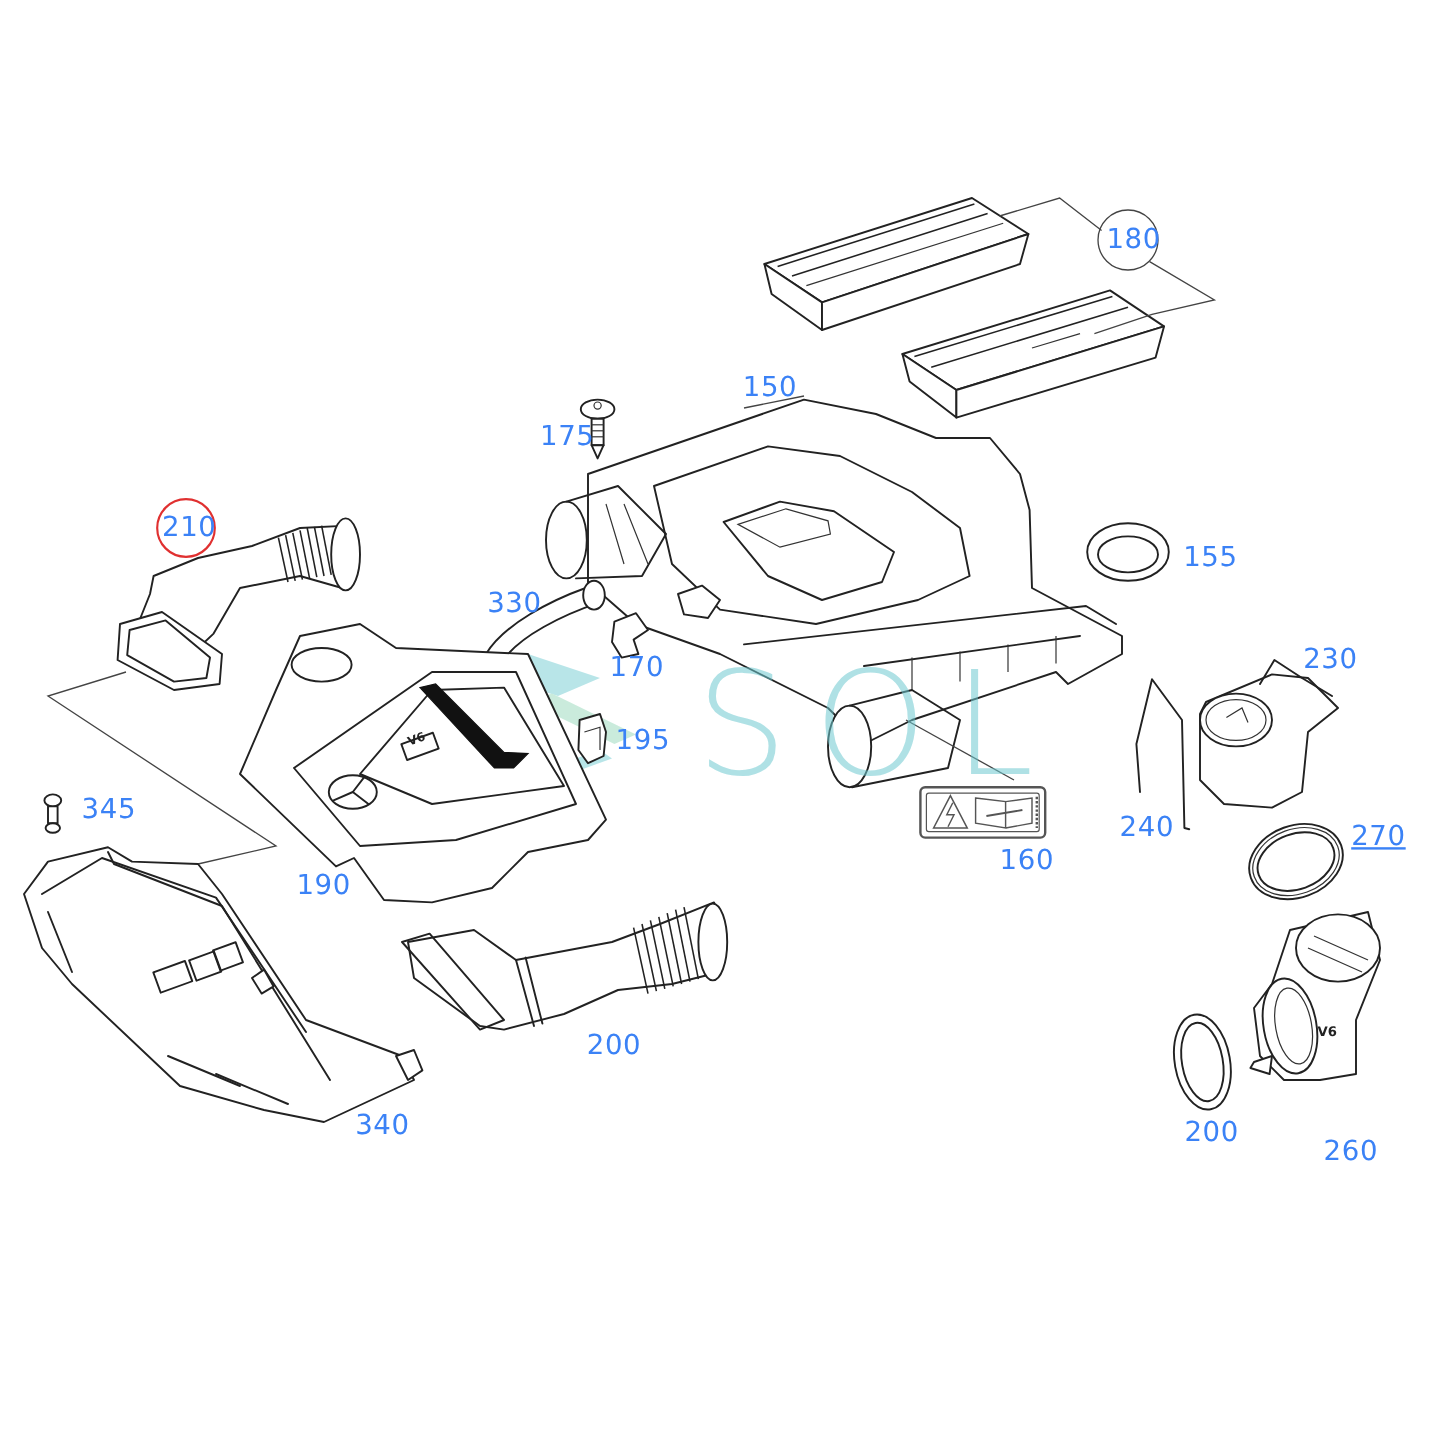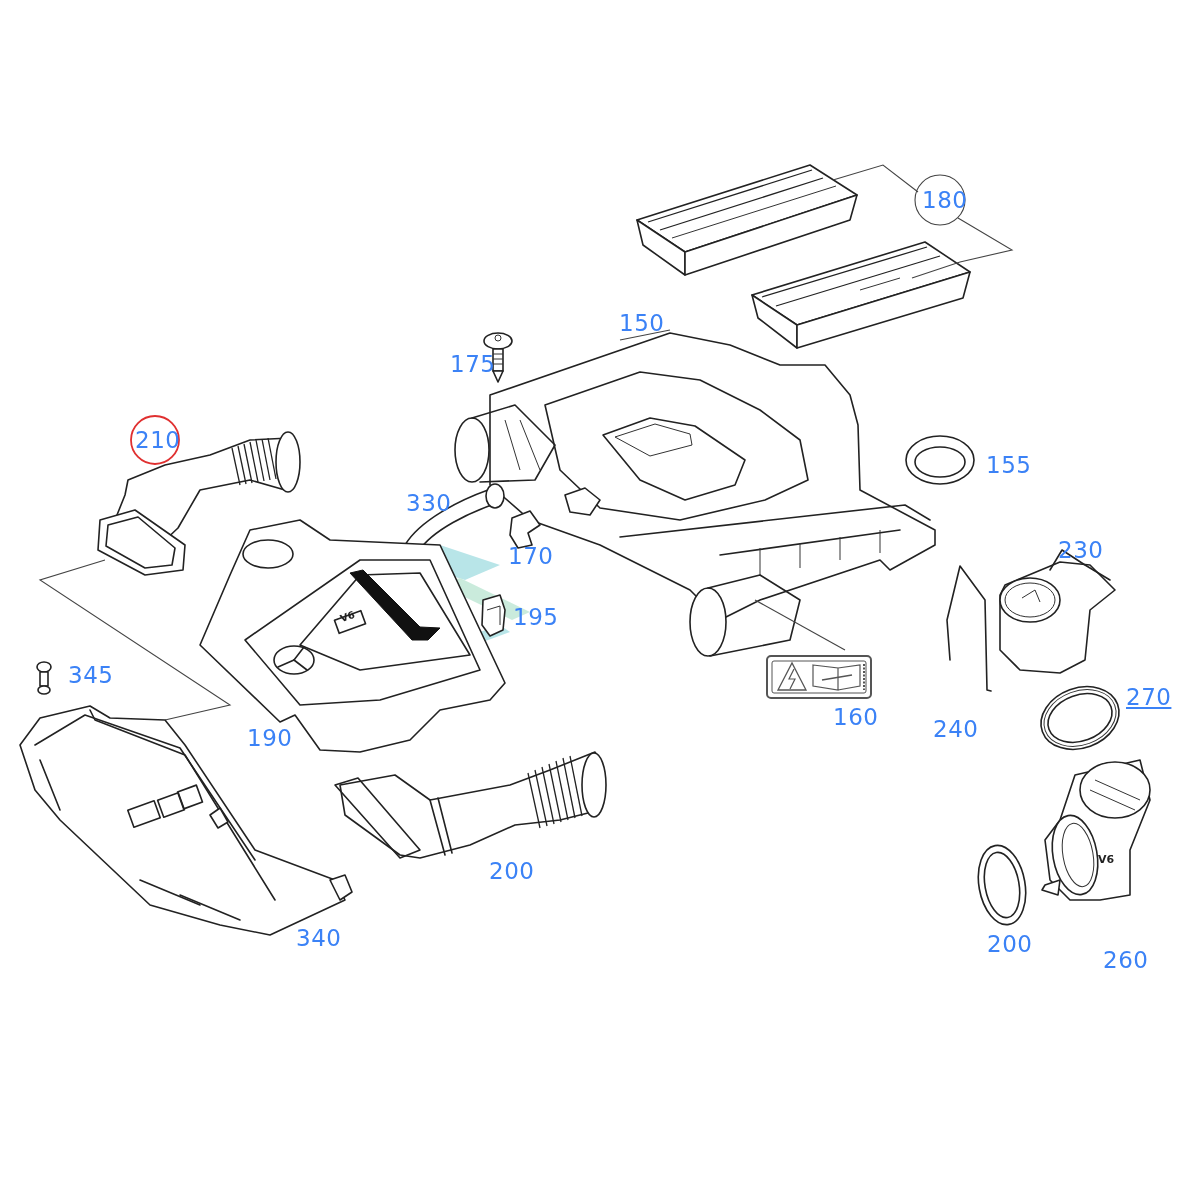--- a/index.html
+++ b/index.html
@@ -218,33 +218,34 @@
     </g>
 
     <g>
       <ellipse class="fill" cx="1002" cy="885" rx="23" ry="40" transform="rotate(-10 1002 885)"></ellipse>
       <ellipse class="ln" cx="1002" cy="885" rx="17" ry="33" transform="rotate(-10 1002 885)"></ellipse>
     </g>
 
     <circle cx="155" cy="440" r="24" fill="none" stroke="#e03030" stroke-width="1.8"></circle>
   </svg>
 
+  <div class="wm-text" style="left:580px; top:545px;">SOL</div>
 
   <div class="label" style="left:619px; top:312px;">150</div>
   <div class="label" style="left:986px; top:454px;">155</div>
   <div class="label" style="left:789px; top:706px;margin-left:44px;">160</div>
   <div class="label" style="left:508px; top:545px;">170</div>
   <div class="label" style="left:450px; top:353px;">175</div>
   <div class="label" style="left:922px; top:189px;">180</div>
   <div class="label" style="left:247px; top:727px;text-align:center;">190</div>
   <div class="label" style="left:513px; top:606px;">195</div>
   <div class="label" style="left:489px; top:860px;">200</div>
   <div class="label" style="left:135px; top:429px;">210</div>
-  <div class="label" style="left:1058px; top:539px;">230</div>
-  <div class="label" style="left:933px; top:679px;margin-top:39px;">240</div>
+  <div class="label" style="left:1086px; top:539px;">230</div>
+  <div class="label" style="left:933px; top:679px;">240</div>
   <div class="label" style="left:1103px; top:909px;margin-top:40px;">260</div>
   <div class="label" style="left:1126px; top:686px;text-decoration:underline;">270</div>
   <div class="label" style="left:987px; top:933px;">200</div>
   <div class="label" style="left:406px; top:492px;">330</div>
   <div class="label" style="left:296px; top:927px;">340</div>
   <div class="label" style="left:58px; top:664px;margin-left:10px;">345</div>
 
   <div style="position:absolute; left:340px; top:611px; font-size:10px; font-weight:bold; color:#222; transform:rotate(-20deg);">V6</div>
   <div style="position:absolute; left:1098px; top:853px; font-size:11px; font-weight:bold; color:#222;">V6</div>
 </div>

